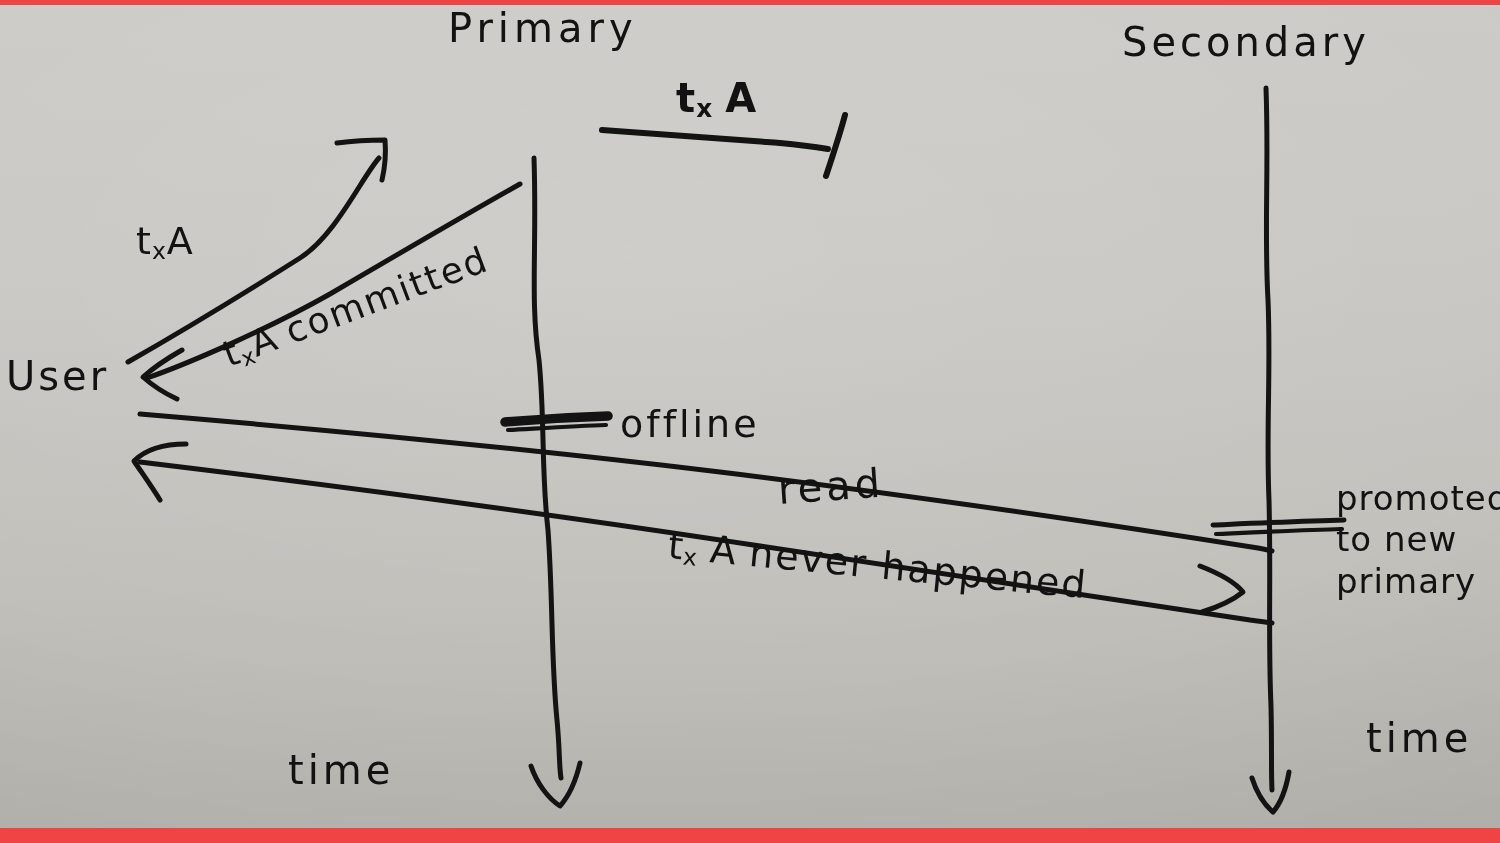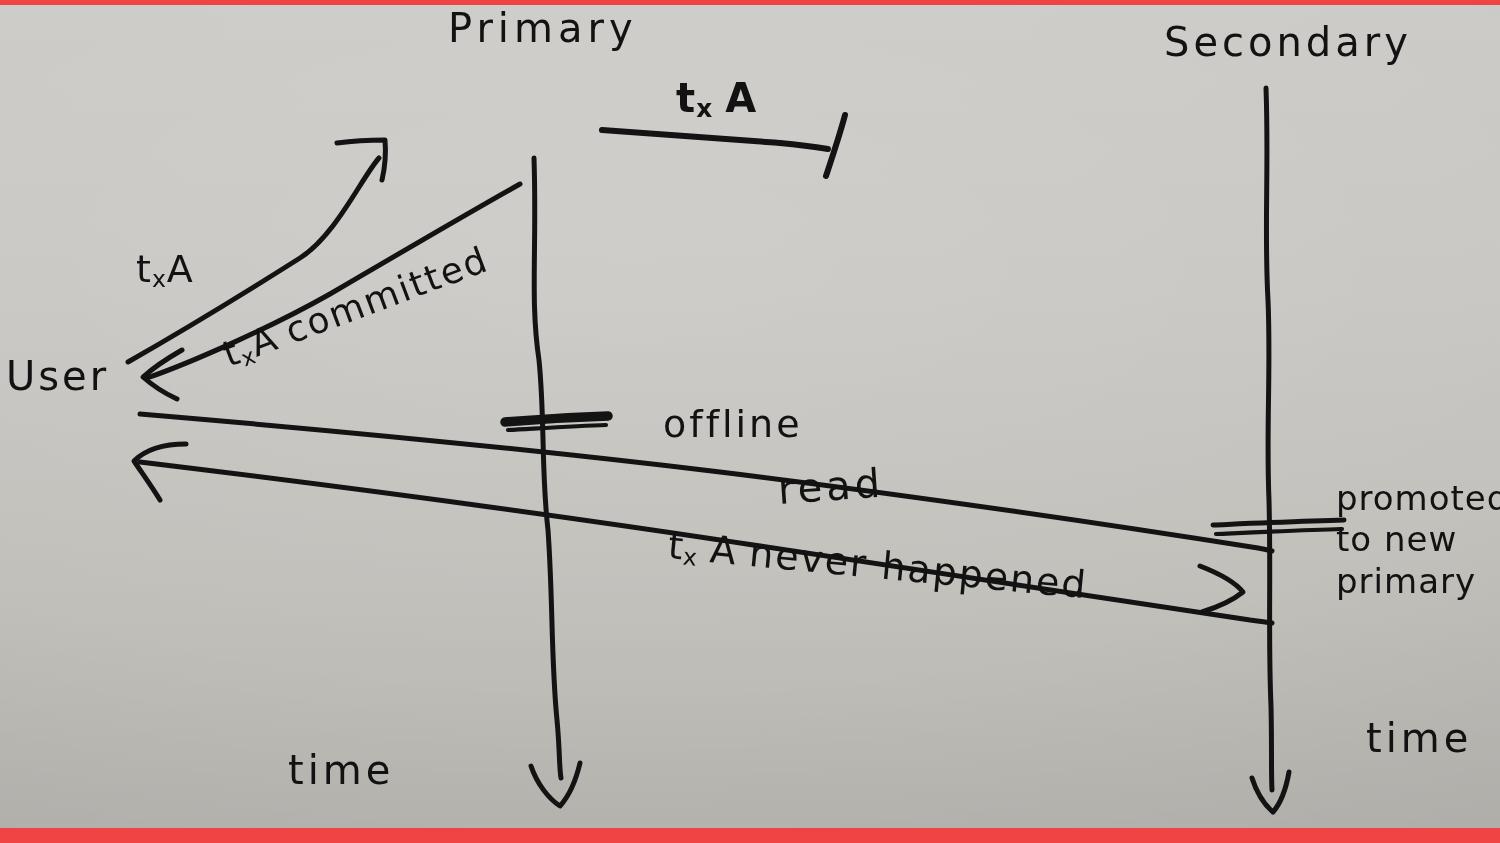--- a/index.html
+++ b/index.html
@@ -59,27 +59,27 @@
   .hand .sub {
     font-size: 0.62em;
     vertical-align: -0.22em;
     letter-spacing: 0px;
     margin: 0 1px 0 -1px;
   }
   .hand .sp { display: inline-block; width: 0.30em; }
 
   
   #lbl-primary   { left: 448px; top: 8px;   font-size: 40px; letter-spacing: 5px; }
-  #lbl-secondary { left: 1122px; top: 22px; font-size: 40px; letter-spacing: 4px; margin-left: 42px; }
+  #lbl-secondary { left: 1122px; top: 22px; font-size: 40px; letter-spacing: 4px; }
   #lbl-txa-repl  { left: 676px; top: 78px;  font-size: 40px; font-weight: bold; }
-  #lbl-txa-req   { left: 136px; top: 222px; font-size: 38px; margin-top: 28px; }
+  #lbl-txa-req   { left: 136px; top: 222px; font-size: 38px; }
   #lbl-committed { left: 225px; top: 338px; font-size: 36px;
                    transform: rotate(-20.5deg); transform-origin: 0 50%; }
   #lbl-user      { left: 6px;   top: 356px; font-size: 40px; letter-spacing: 3px; }
-  #lbl-offline   { left: 620px; top: 405px; font-size: 38px; letter-spacing: 3px; margin-left: 43px; }
+  #lbl-offline   { left: 620px; top: 405px; font-size: 38px; letter-spacing: 3px; }
   #lbl-read      { left: 778px; top: 470px; font-size: 40px;
                    transform: rotate(-4deg); transform-origin: 0 50%; letter-spacing: 4px; }
   #lbl-never     { left: 668px; top: 526px; font-size: 38px;
                    transform: rotate(5.5deg); transform-origin: 0 50%; letter-spacing: 2px; }
   #lbl-promoted  { left: 1336px; top: 478px; font-size: 34px; line-height: 1.22;
                    letter-spacing: 1px; white-space: pre-line; }
   #lbl-time-left { left: 288px; top: 750px; font-size: 40px; letter-spacing: 4px; }
   #lbl-time-right{ left: 1366px; top: 718px; font-size: 40px; letter-spacing: 4px; }
 </style>
 </head>

